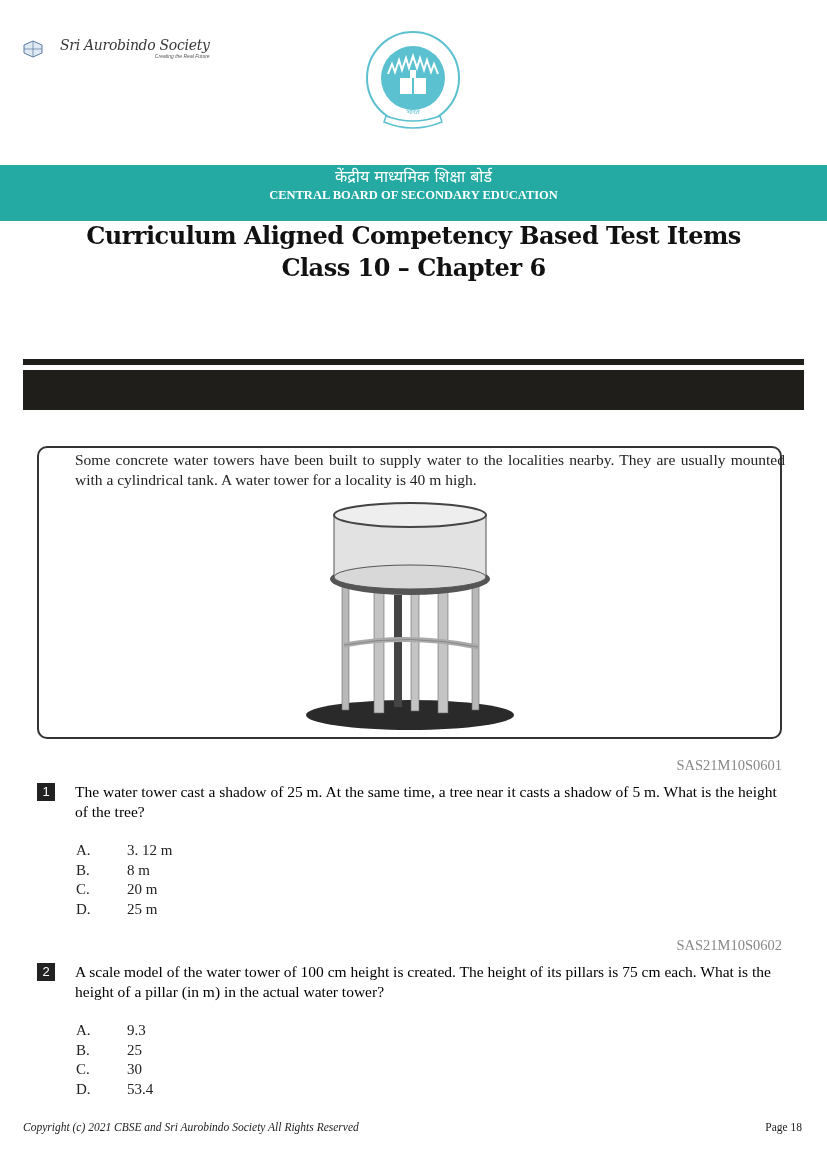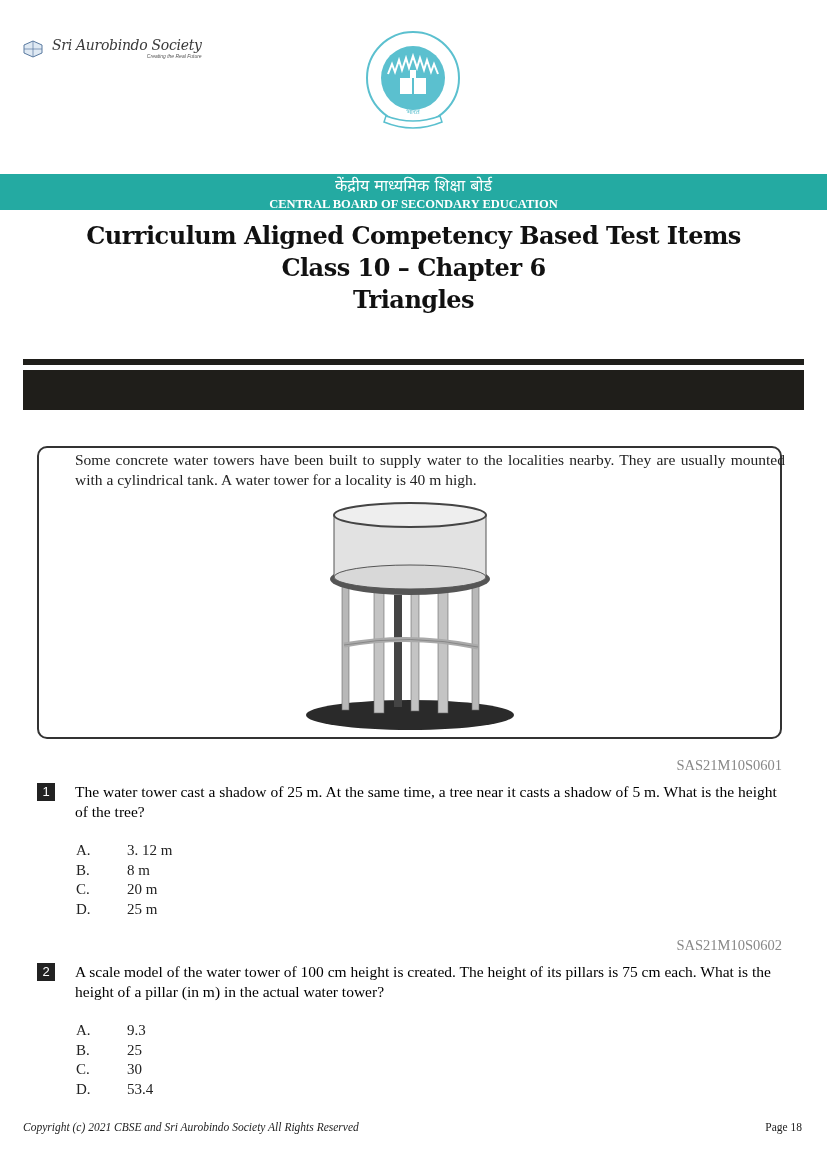--- a/index.html
+++ b/index.html
@@ -1,23 +1,23 @@
 <!DOCTYPE html>
 <html><head>
 <meta charset="utf-8">
 <style>
   html, body { margin:0; padding:0; background:#fff; }
   body { width:827px; height:1169px; position:relative; overflow:hidden; font-family:"Liberation Serif", serif; color:#222; }
   .abs { position:absolute; }
-  .sas-logo { left:22px; top:38px; display:flex; align-items:center; gap:8px; }
+  .sas-logo { left:22px; top:38px; display:flex; align-items:center; gap:16px; }
   .sas-emblem { width:22px; height:18px; }
   .sas-text { font-family:"DejaVu Serif", serif; font-style:italic; font-size:14px; color:#3a3a3a; line-height:14px; letter-spacing:-0.3px; }
   .sas-tag { font-size:5px; color:#555; font-style:italic; text-align:right; margin-top:1px; font-family:"Liberation Sans", sans-serif; }
   .cbse-seal { left:364px; top:30px; width:98px; height:110px; }
-  .banner { left:0; top:174px; width:827px; height:36px; background:#24aaa2; color:#fff; text-align:center; }
+  .banner { left:0; top:165px; width:827px; height:56px; background:#24aaa2; color:#fff; text-align:center; }
   .banner-hindi { font-family:"DejaVu Sans", sans-serif; font-size:16px; line-height:20px; padding-top:2px; }
   .banner-eng { font-family:Liberation Serif, serif; font-weight:bold; font-size:12.5px; line-height:16px; }
   .titles { left:0; top:220px; width:827px; text-align:center; font-family:"DejaVu Serif", serif; font-weight:bold; color:#111; }
   .titles div { font-size:24px; line-height:32px; letter-spacing:-0.5px; }
   .rule-thin { left:23px; top:359px; width:781px; height:6px; background:#1f1e1a; }
   .rule-thick { left:23px; top:370px; width:781px; height:40px; background:#1f1e1a; }
   .passage-box { left:37px; top:446px; width:745px; height:293px; border:2px solid #333; border-radius:10px; box-sizing:border-box; }
   .passage-text { left:75px; top:450px; width:710px; font-size:15.5px; line-height:20px; text-align:justify; color:#222; }
   .tower { left:298px; top:495px; width:225px; height:240px; }
   .qcode { right:45px; font-family:"Liberation Serif", serif; font-size:14.5px; color:#888; }
@@ -56,21 +56,20 @@
 </svg>
 
 <div class="abs banner">
   <div class="banner-hindi">केंद्रीय माध्यमिक शिक्षा बोर्ड</div>
   <div class="banner-eng">CENTRAL BOARD OF SECONDARY EDUCATION</div>
 </div>
 
 <div class="abs titles">
   <div>Curriculum Aligned Competency Based Test Items</div>
   <div>Class 10 – Chapter 6</div>
-  <div>Triangles</div>
 </div>
 
 <div class="abs rule-thin"></div>
 <div class="abs rule-thick"></div>
 
 <div class="abs passage-box"></div>
 <div class="abs passage-text">Some concrete water towers have been built to supply water to the localities nearby. They are usually mounted with a cylindrical tank. A water tower for a locality is 40 m high.</div>
 
 <svg class="abs tower" viewBox="0 0 225 240">
 

